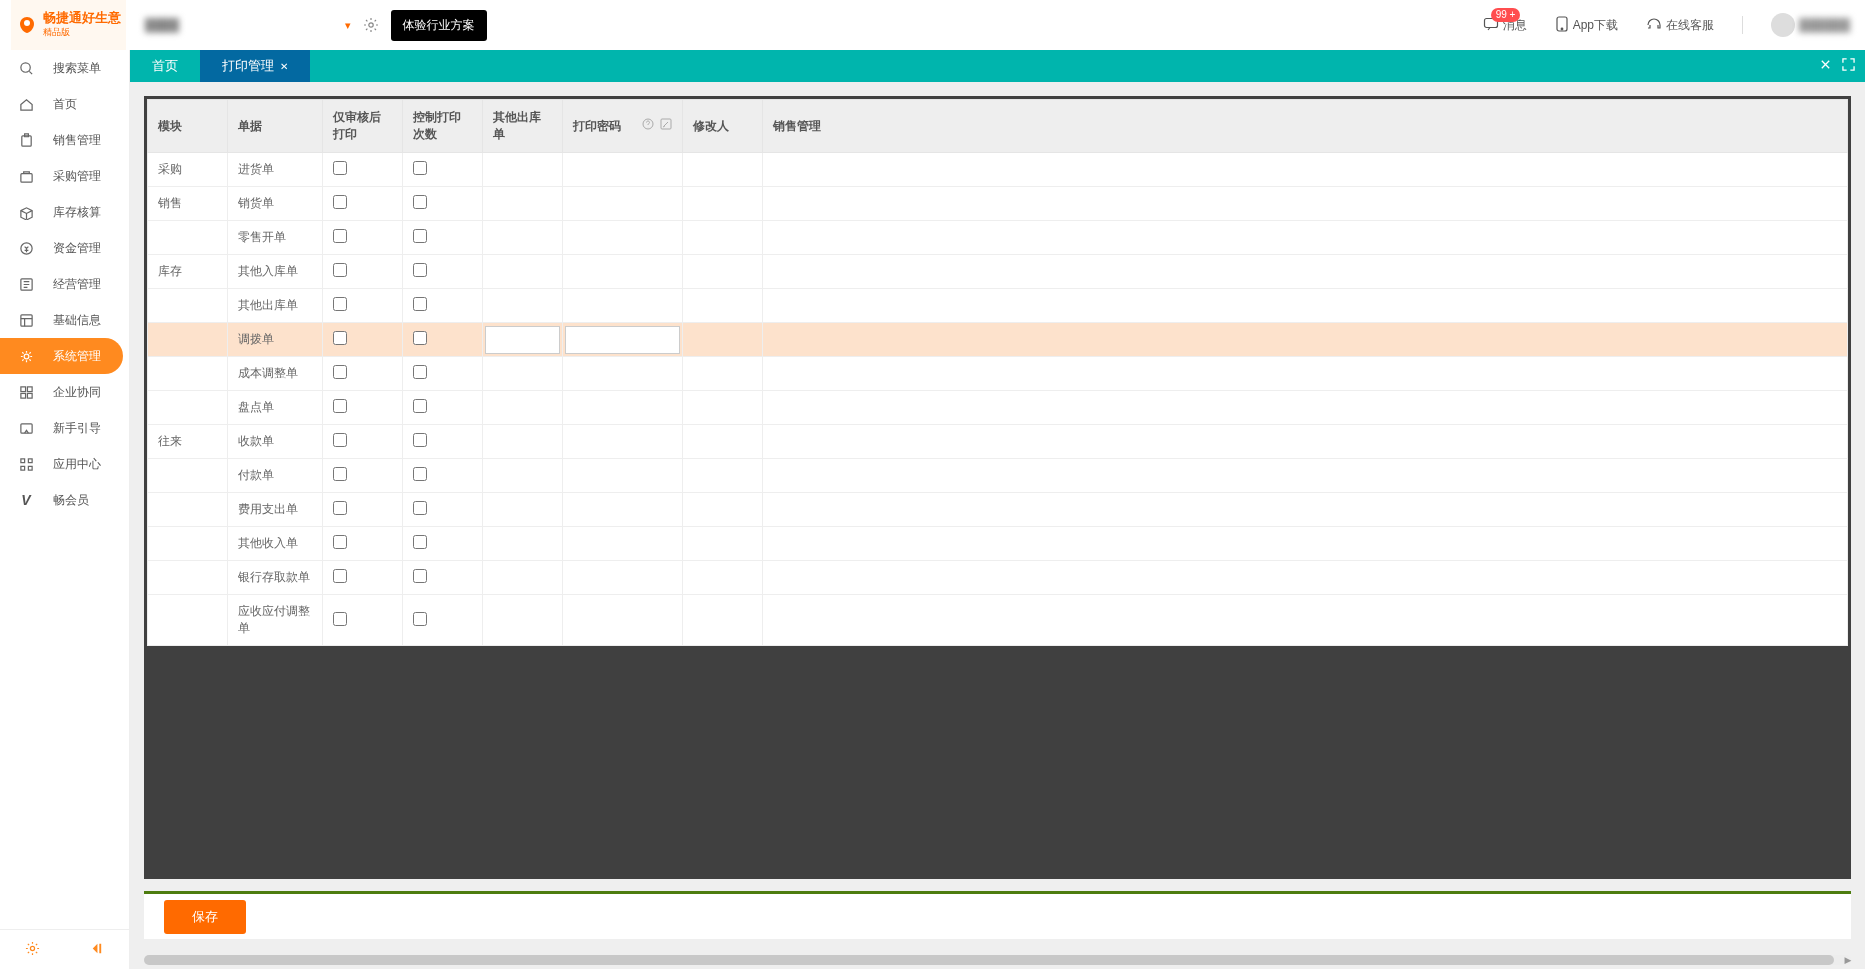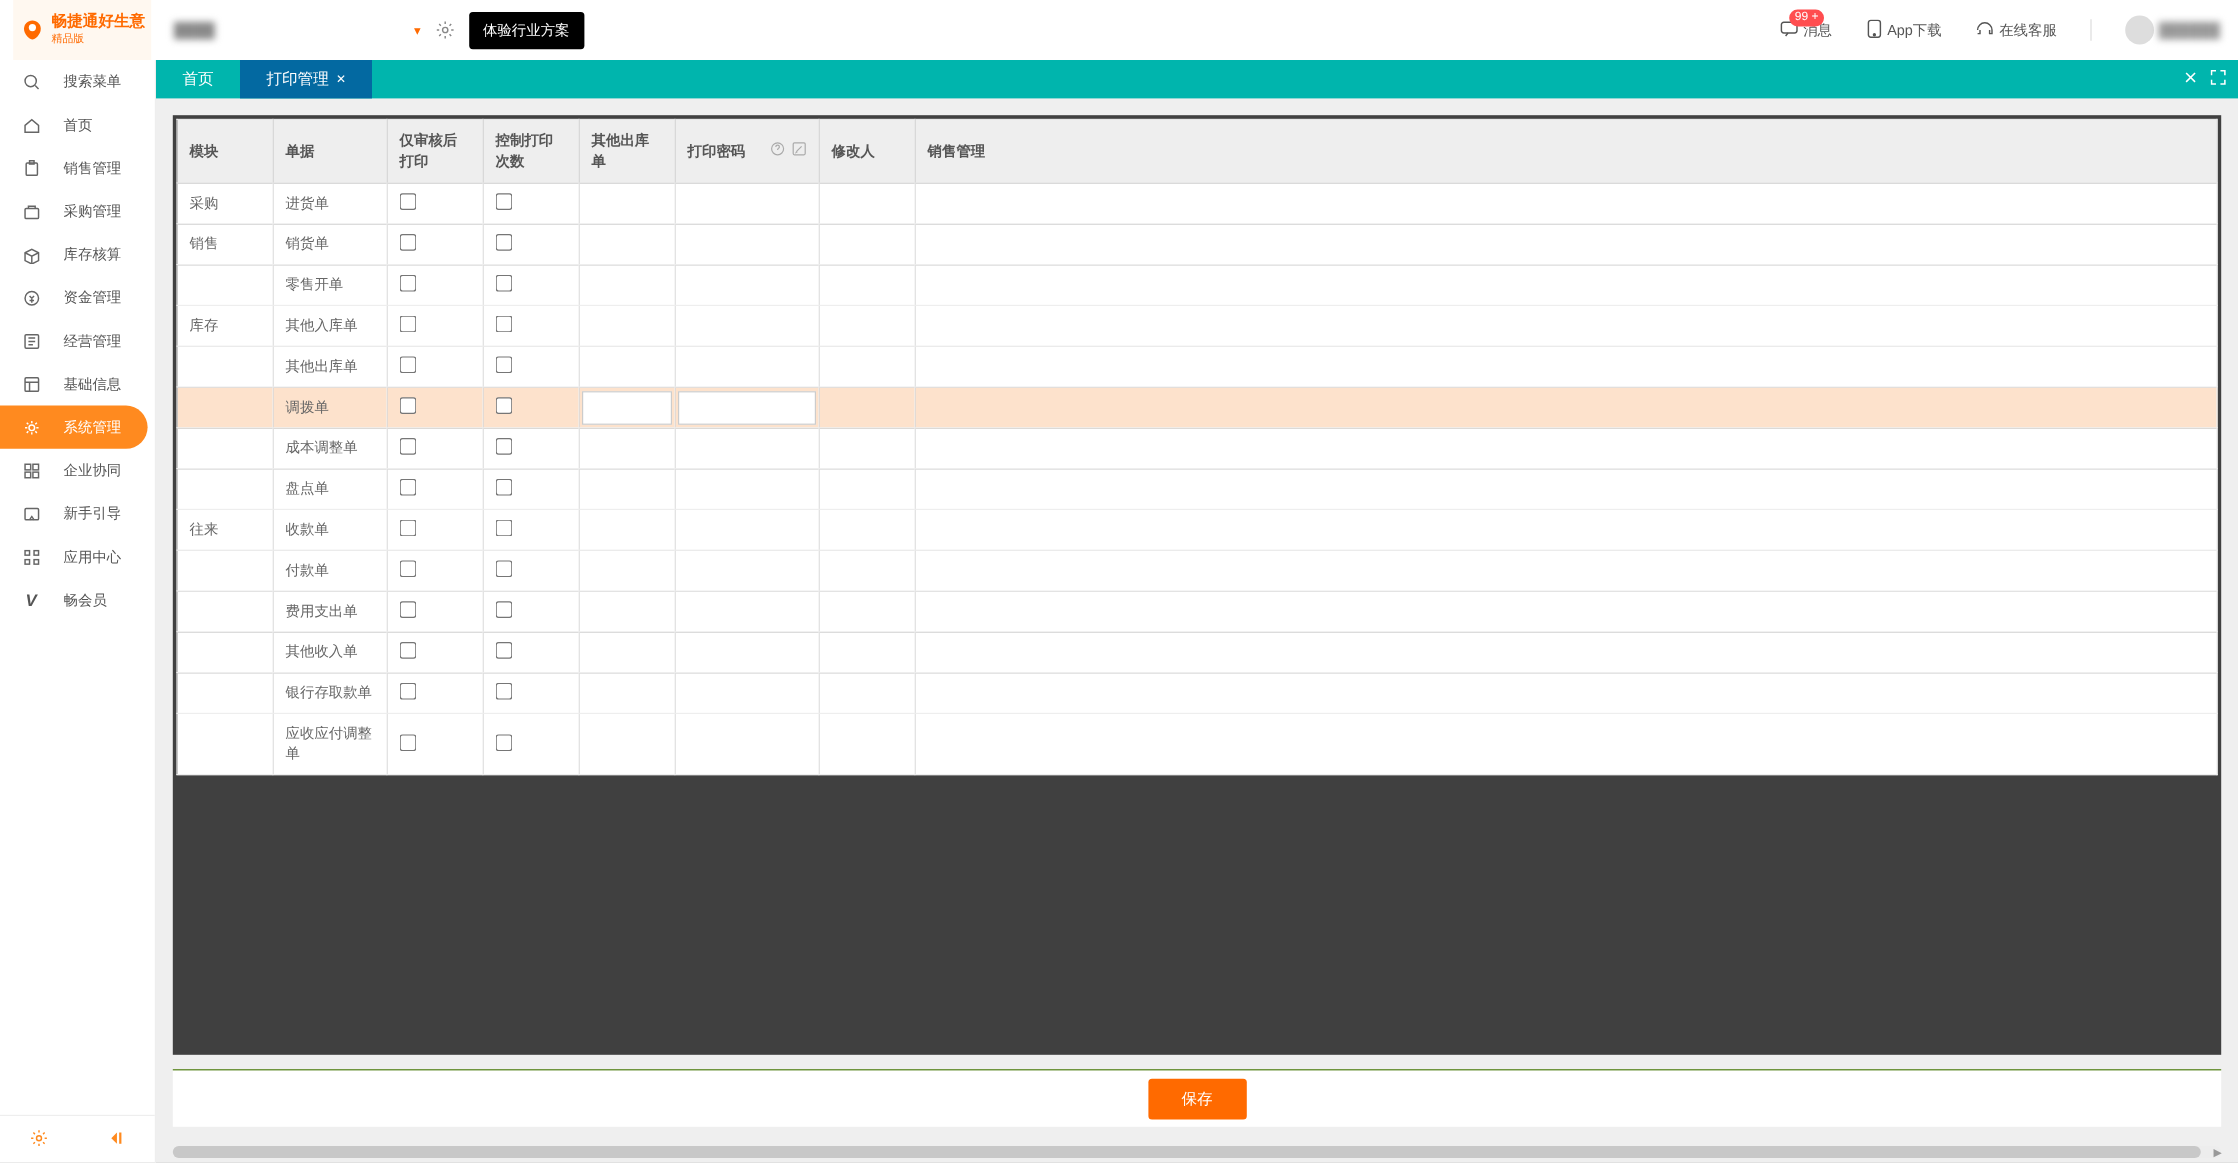--- a/index.html
+++ b/index.html
@@ -254,24 +254,24 @@
   .chk {
     width: 14px; height: 14px;
     cursor: pointer;
   }
   .th-icons { float: right; color: #aaa; display: inline-flex; gap: 6px; }
 
   
   .footer-bar {
     height: 48px;
     background: #fff;
-    border-top: 1px solid #4d7c0f;
-    display: flex;
-    align-items: center;
-    justify-content: center;
+    border-top: 3px solid #4d7c0f;
+    display: flex;
+    align-items: center;
+    justify-content: flex-start;
     padding: 0 20px;
     margin-top: 12px;
   }
   .save-btn {
     background: #ff6a00;
     color: #fff;
     border: none;
     border-radius: 3px;
     padding: 8px 28px;
     font-size: 13px;

